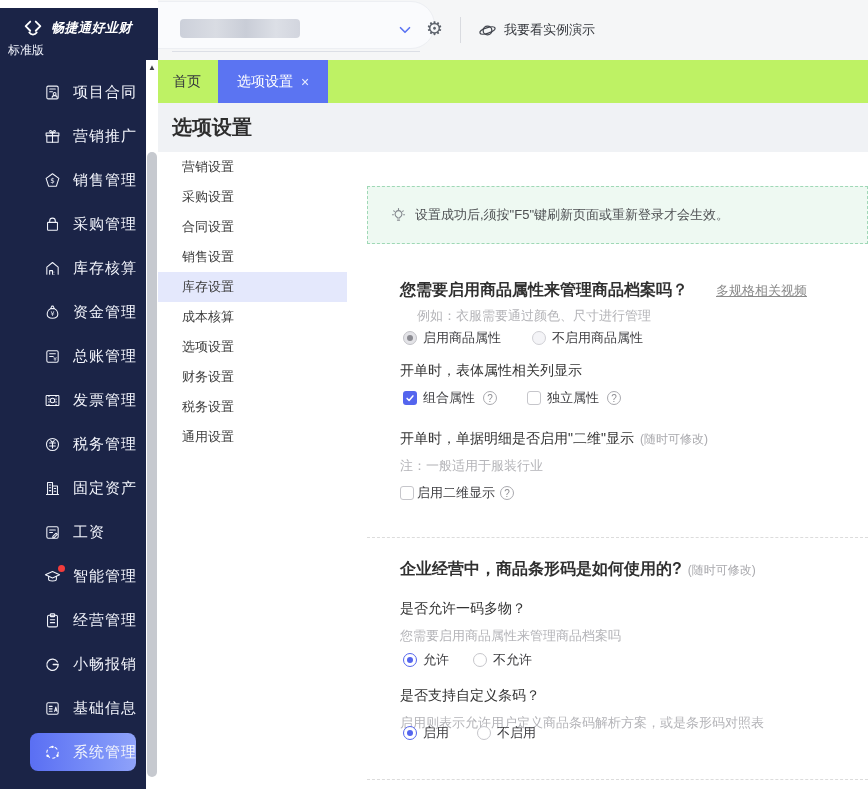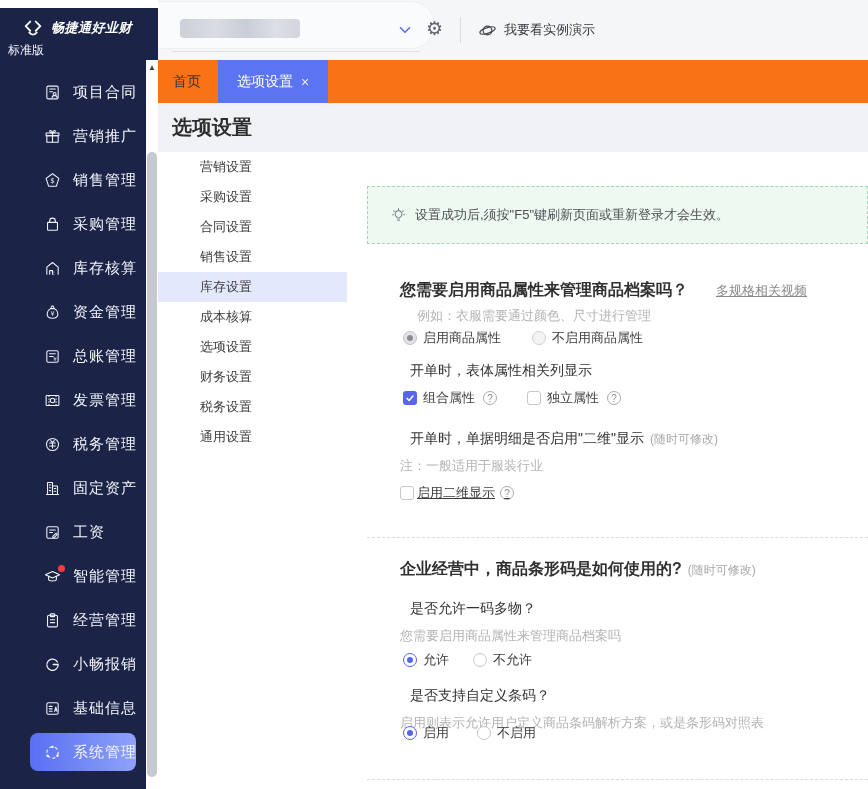--- a/index.html
+++ b/index.html
@@ -32,43 +32,43 @@
   .side-item .si-icon{width:17px;height:17px;flex:none;position:relative;}
   .side-item .si-icon svg{width:17px;height:17px;display:block;}
   .si-label{font-size:15px;color:#f2f4fb;letter-spacing:1px;white-space:nowrap;}
   .side-item.sel{margin:3px 6px 3px 10px;height:38px;border-radius:8px;padding-left:14px;
     background:linear-gradient(90deg,#5a6ff3 0%,#7d93f8 70%,#8fa2f9 100%);}
   .badge-dot{position:absolute;right:-4px;top:-3px;width:7px;height:7px;border-radius:50%;background:#f23c3c;}
   .side-scroll{position:absolute;right:0;top:52px;bottom:0;width:12px;background:#fff;}
   .scroll-arrow{height:15px;text-align:center;font-size:8px;color:#3c3f45;line-height:15px;cursor:pointer;}
   .scroll-thumb{position:absolute;left:1px;right:1px;top:92px;height:625px;background:#c6c9cf;border-radius:5px;}
   
-  .tabbar{position:absolute;left:158px;top:60px;right:0;height:43px;background:#f97316;}
+  .tabbar{position:absolute;left:158px;top:60px;right:0;height:43px;background:#bef264;}
   .tab{position:absolute;top:0;height:43px;display:flex;align-items:center;justify-content:center;
     font-size:14px;color:#33363c;cursor:pointer;}
   .tab.home{left:0;width:58px;}
   .tab.active{left:60px;width:110px;background:#5b74f2;color:#fff;gap:8px;}
   .tab-x{font-size:14px;color:#e9edff;cursor:pointer;line-height:1;}
   
   .title-band{position:absolute;left:158px;top:103px;right:0;height:49px;background:#f0f2f5;}
   .page-title{position:absolute;left:14px;top:0;line-height:49px;font-size:20px;font-weight:600;color:#2d2d2d;}
   
   .settings-menu{position:absolute;left:158px;top:152px;width:189px;bottom:0;background:#fff;}
-  .sm-item{height:30px;line-height:30px;padding-left:42px;font-size:13px;color:#3c3c3c;cursor:pointer;}
+  .sm-item{height:30px;line-height:30px;padding-left:24px;font-size:13px;color:#3c3c3c;cursor:pointer;}
   .sm-item.sel{background:#e4e8fc;}
   .v-divider{position:absolute;left:347px;top:152px;width:1px;bottom:0;background:#ebebeb;}
   
   .main{position:absolute;left:347px;top:152px;right:0;bottom:0;background:#fff;}
   .banner{position:absolute;left:20px;right:0;top:34px;height:58px;background:#eef9f2;
     border:1px dashed #9fd8b6;box-sizing:border-box;display:flex;align-items:center;gap:8px;padding-left:22px;}
   .banner-text{font-size:13px;color:#4d4f52;}
   .h-big{position:absolute;left:53px;font-size:16px;font-weight:bold;color:#303030;white-space:nowrap;}
   .h-big .vlink{font-size:13px;font-weight:normal;color:#8a8a8a;text-decoration:underline;margin-left:28px;cursor:pointer;}
   .hint{font-size:12px;color:#a9a9ad;font-weight:normal;margin-left:6px;}
-  .h-mid{position:absolute;left:63px;font-size:14px;font-weight:500;color:#333;white-space:nowrap;}
+  .h-mid{position:absolute;left:53px;font-size:14px;font-weight:500;color:#333;white-space:nowrap;}
   .note{position:absolute;left:53px;font-size:13px;color:#b4b4b8;white-space:nowrap;}
   .note.indent{left:70px;}
   .opt-row{position:absolute;left:56px;display:flex;align-items:center;}
   .opt{display:flex;align-items:center;gap:6px;font-size:13px;color:#3d3d40;cursor:pointer;}
   .radio{display:inline-block;width:14px;height:14px;border-radius:50%;box-sizing:border-box;position:relative;flex:none;}
   .radio.on{border:1px solid #5465ee;background:#fff;}
   .radio.on::after{content:"";position:absolute;left:3px;top:3px;width:6px;height:6px;border-radius:50%;background:#5465ee;}
   .radio.off{border:1px solid #c6c6cb;background:#fff;}
   .radio.dsel{border:1px solid #c2c2c7;background:#e3e3e7;}
   .radio.dsel::after{content:"";position:absolute;left:3px;top:3px;width:6px;height:6px;border-radius:50%;background:#8b8b92;}
@@ -364,21 +364,21 @@
       <span>独立属性</span>
       <span class="help">?</span>
     </span>
   </div>
 
   <div class="h-mid" style="top:278px;">
     <span>开单时，单据明细是否启用"二维"显示</span><span class="hint">(随时可修改)</span>
   </div>
   <div class="note" style="top:305px;">注：一般适用于服装行业</div>
   <div class="opt-row" style="top:332px;left:53px;">
-    <span class="opt" style="gap:3px;text-decoration:underline;">
+    <span class="opt" style="gap:3px;">
       <span class="cb off"></span>
       <span>启用二维显示</span>
       <span class="help">?</span>
     </span>
   </div>
 
   <div class="dash-div" style="top:385px;"></div>
 
   <div class="h-big" style="top:407px;">
     <span>企业经营中，商品条形码是如何使用的?</span><span class="hint">(随时可修改)</span>

